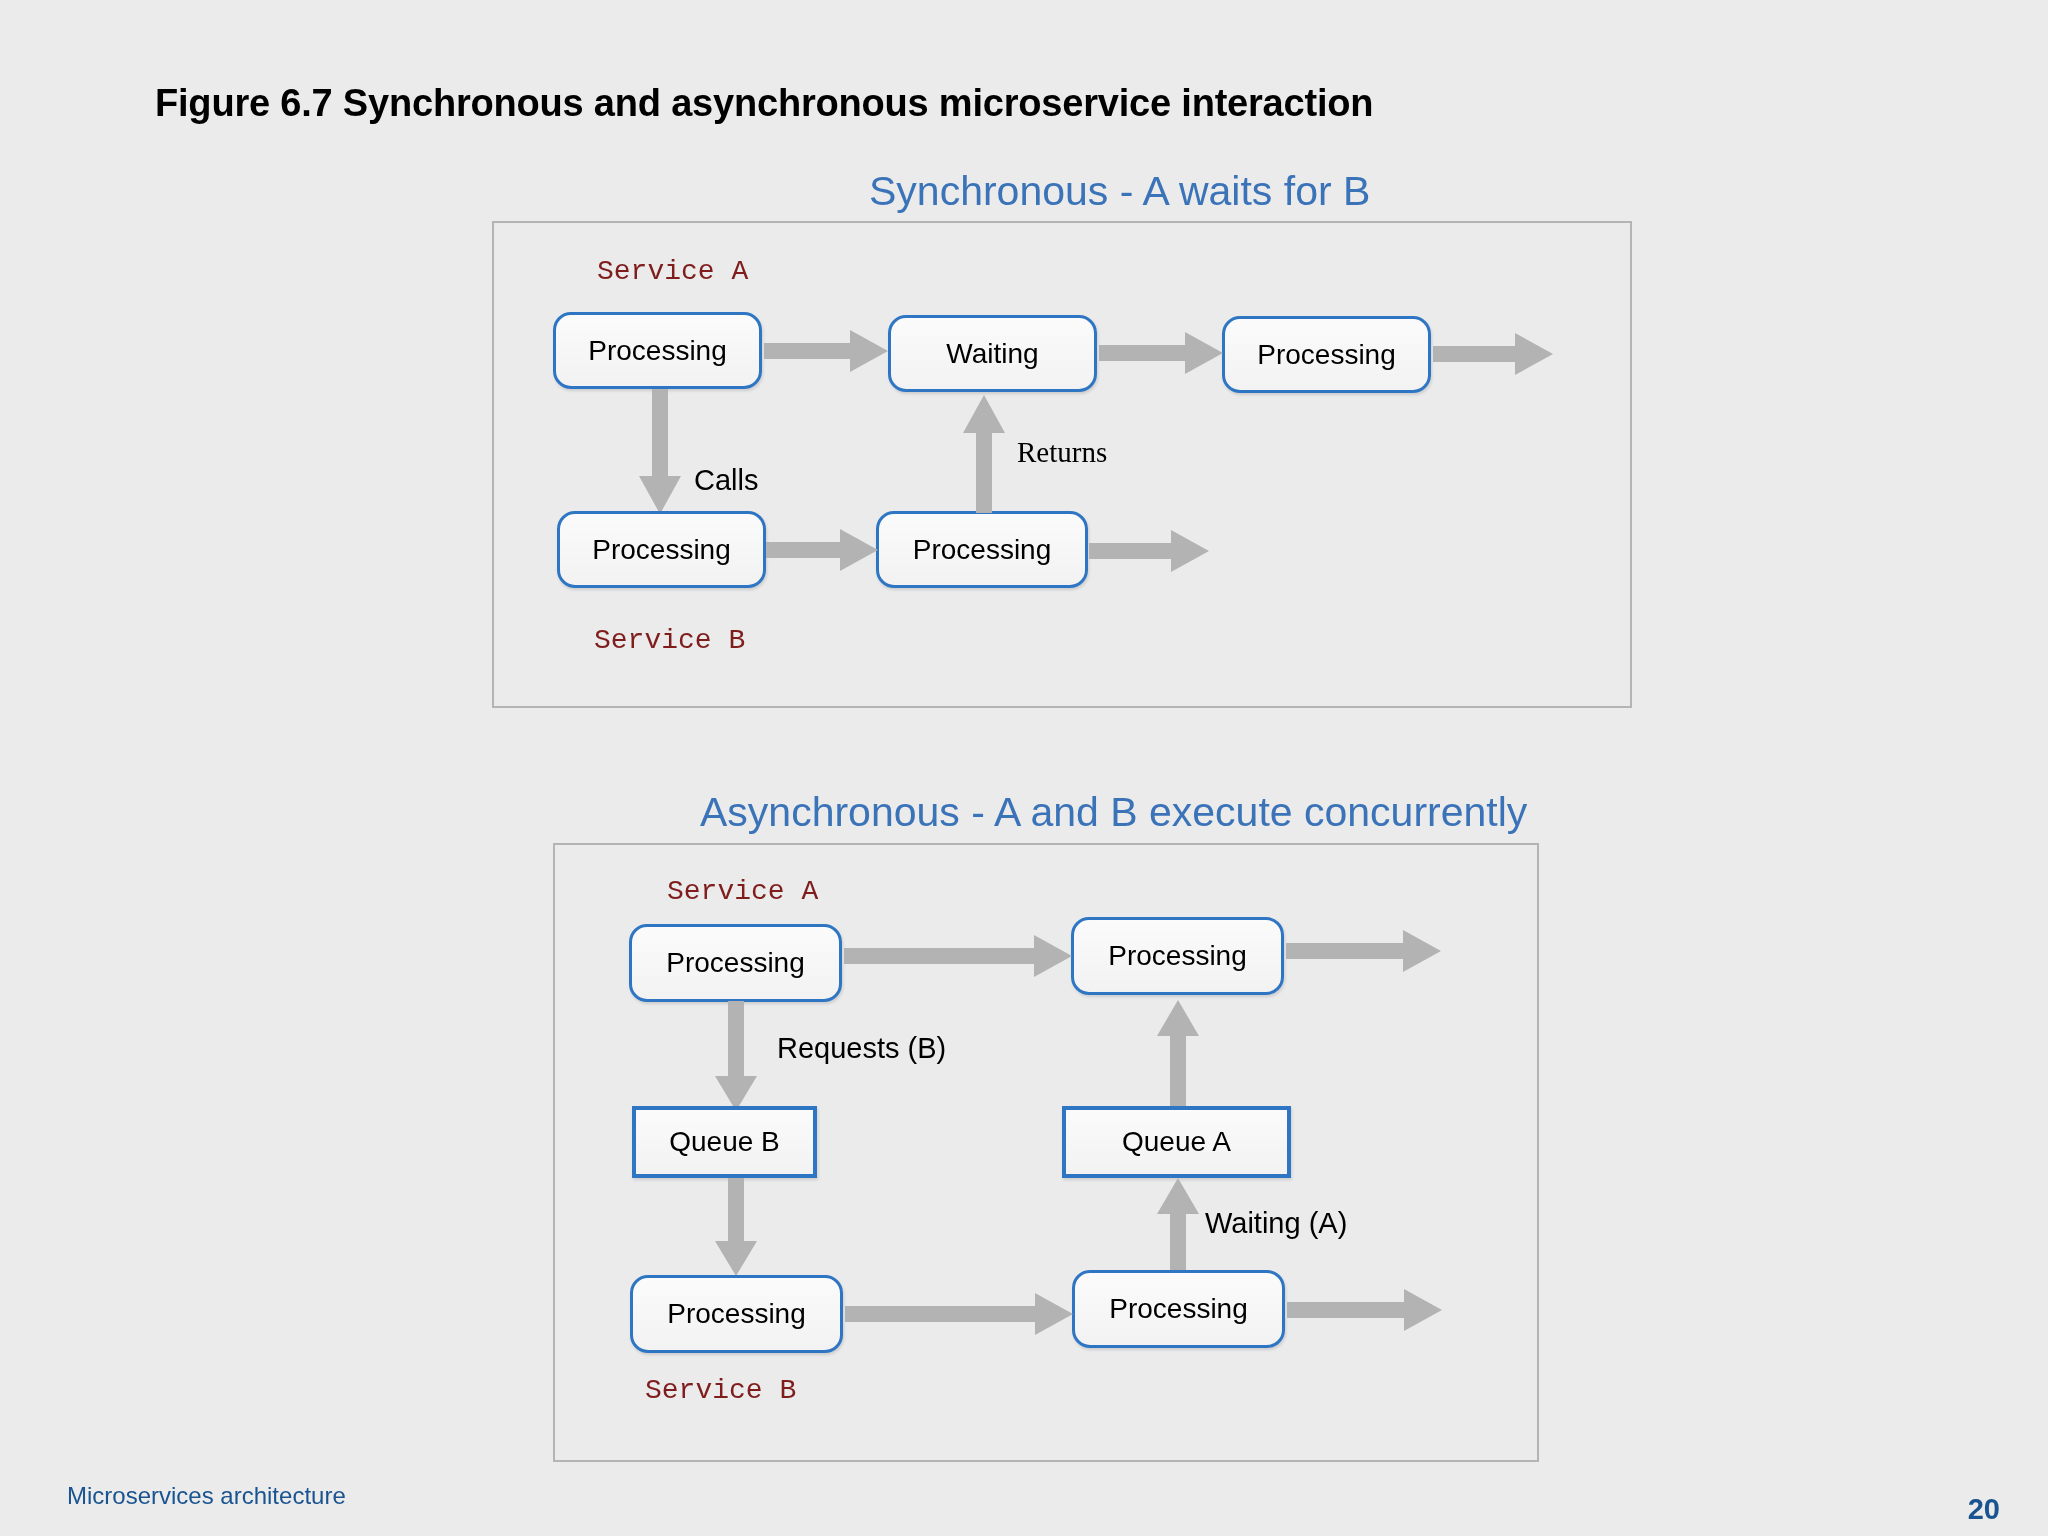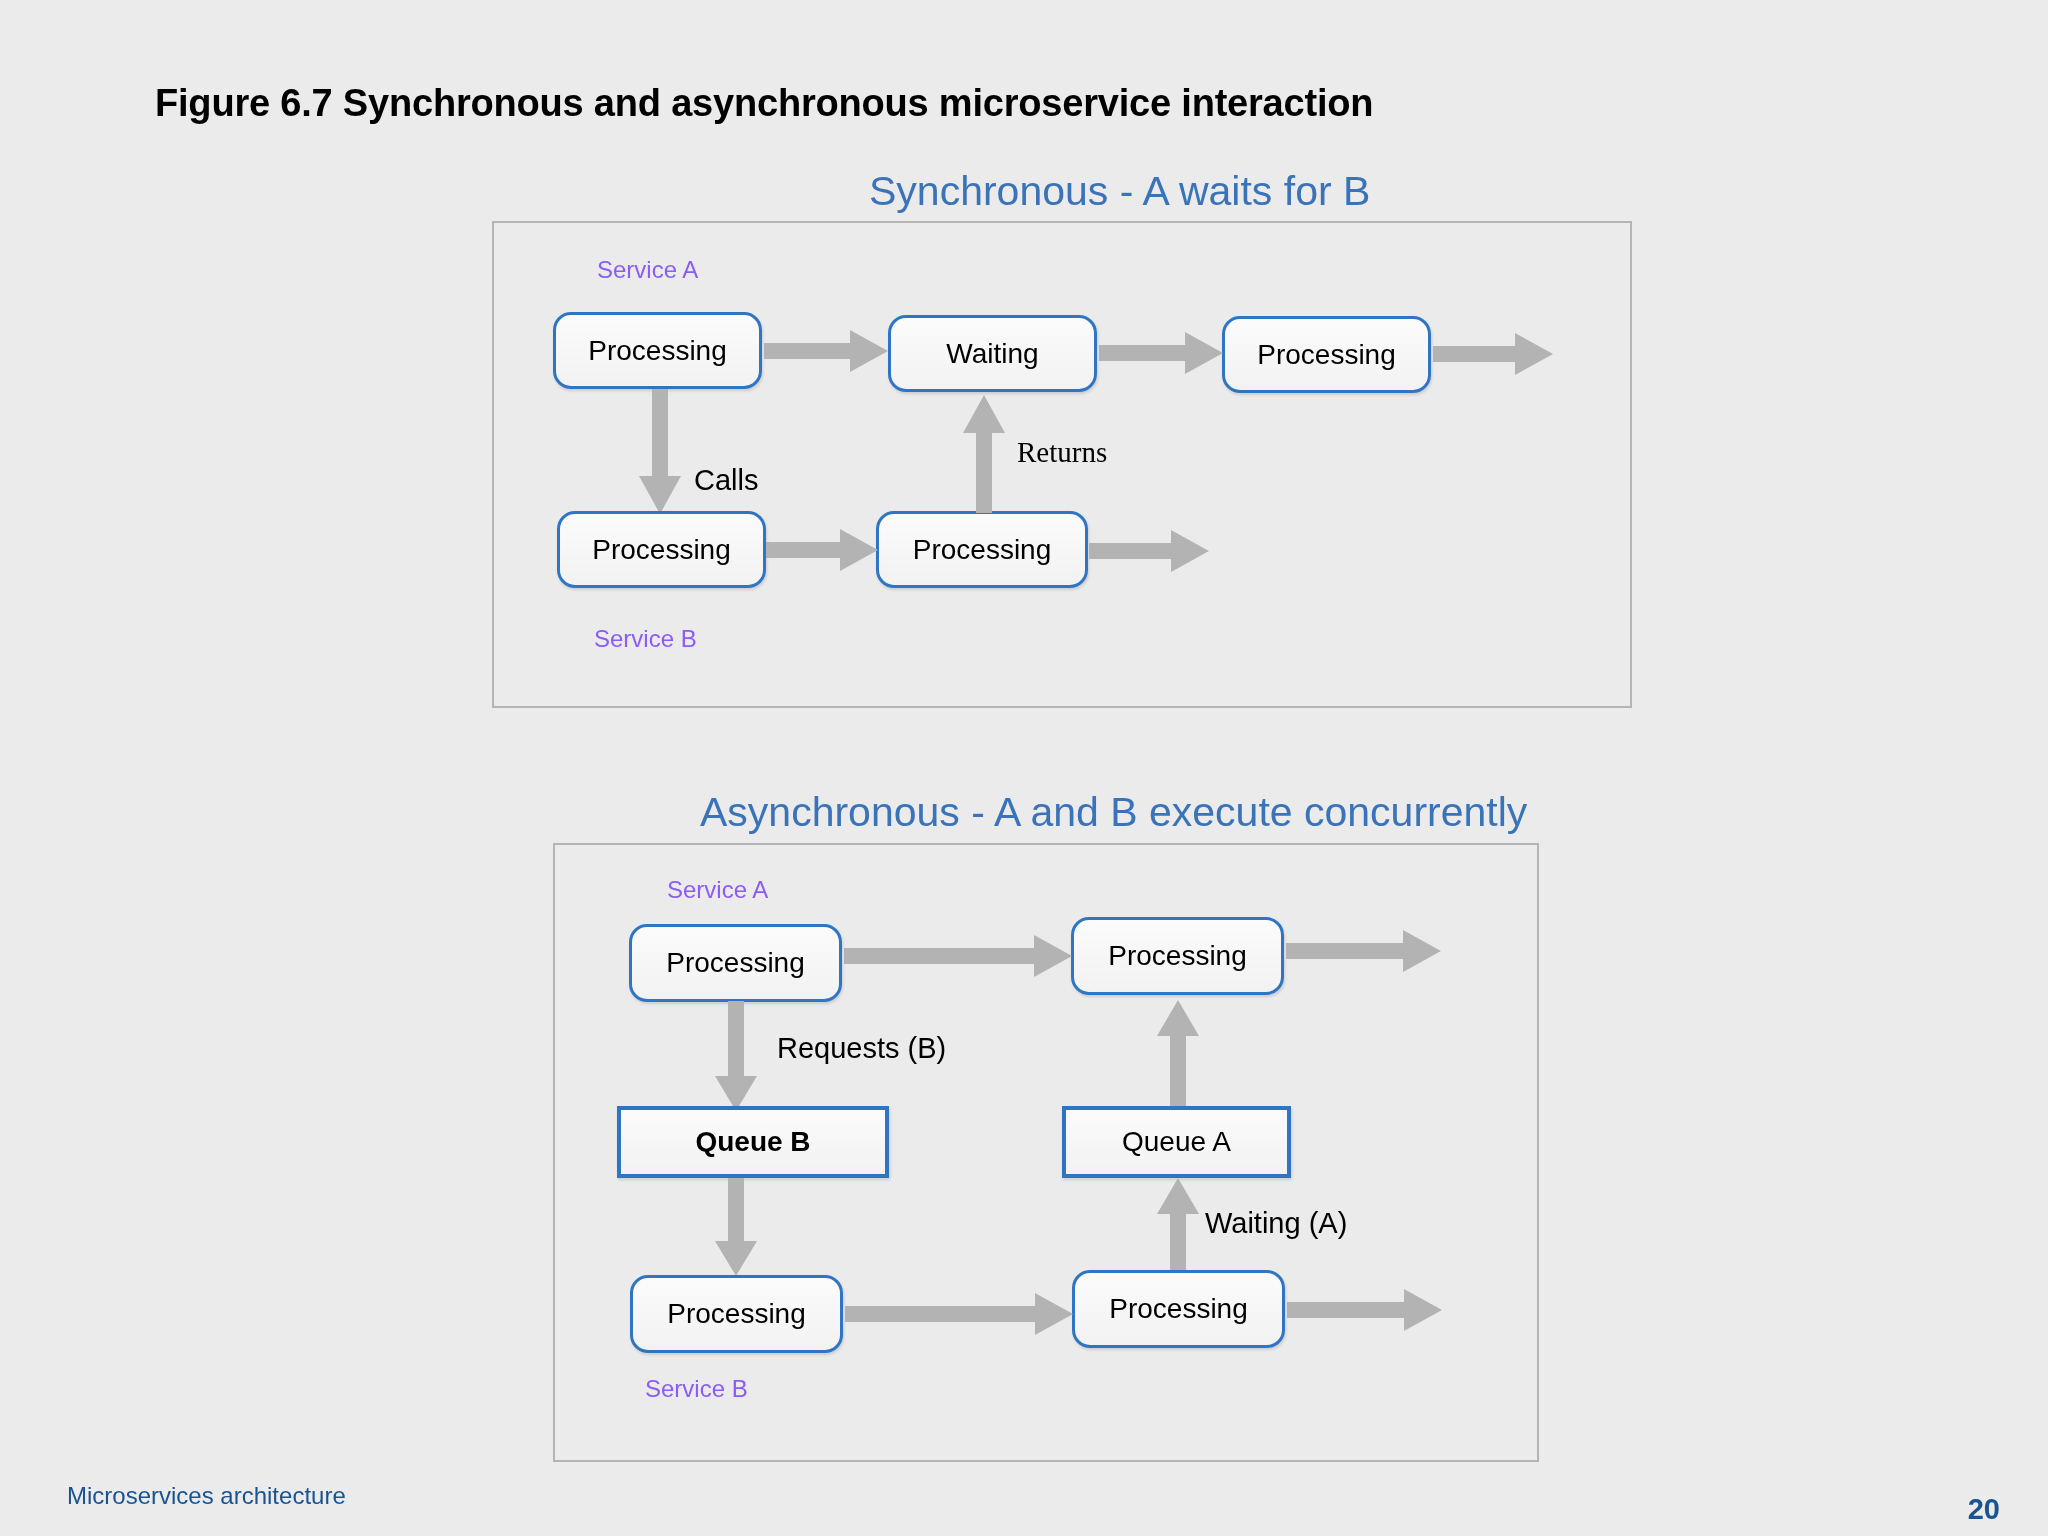--- a/index.html
+++ b/index.html
@@ -44,23 +44,24 @@
     border: 2px solid #b4b4b4;
     background: #ebebeb;
     box-sizing: border-box;
   }
   #sync-frame  { left: 492px; top: 221px;  width: 1140px; height: 487px; }
   #async-frame { left: 553px; top: 843px;  width: 986px;  height: 619px; }
 
   
   .service-label {
     position: absolute;
-    font-size: 24px;
-    color: #8b5cf6;
-    white-space: nowrap;
+    font-size: 28px;
+    color: #7f1d1d;
+    white-space: nowrap;
+    font-family: Liberation Mono, monospace;
   }
 
   
   .node {
     position: absolute;
     box-sizing: border-box;
     background: linear-gradient(to bottom, #fbfbfb 0%, #f2f2f2 100%);
     border: 3px solid #2e75c3;
     border-radius: 18px;
     display: flex;
@@ -200,21 +201,21 @@
 </div>
 
 <div class="arrow" style="left:715px; top:1001px;">
   <svg width="42" height="110" viewBox="0 0 42 110">
     <polygon points="13,0 29,0 29,75 42,75 21,110 0,75 13,75" fill="#b3b3b3"></polygon>
   </svg>
 </div>
 
 <div class="edge-label" style="left:777px; top:1032px;">Requests (B)</div>
 
-<div class="node queue" style="left:617px; top:1106px; width:272px; height:72px;font-weight:bold;">Queue B</div>
+<div class="node queue" style="left:632px; top:1106px; width:185px; height:72px;">Queue B</div>
 
 <div class="node queue" style="left:1062px; top:1106px; width:229px; height:72px;">Queue A</div>
 
 <div class="arrow" style="left:715px; top:1178px;">
   <svg width="42" height="98" viewBox="0 0 42 98">
     <polygon points="13,0 29,0 29,63 42,63 21,98 0,63 13,63" fill="#b3b3b3"></polygon>
   </svg>
 </div>
 
 <div class="arrow" style="left:1157px; top:1000px;">

